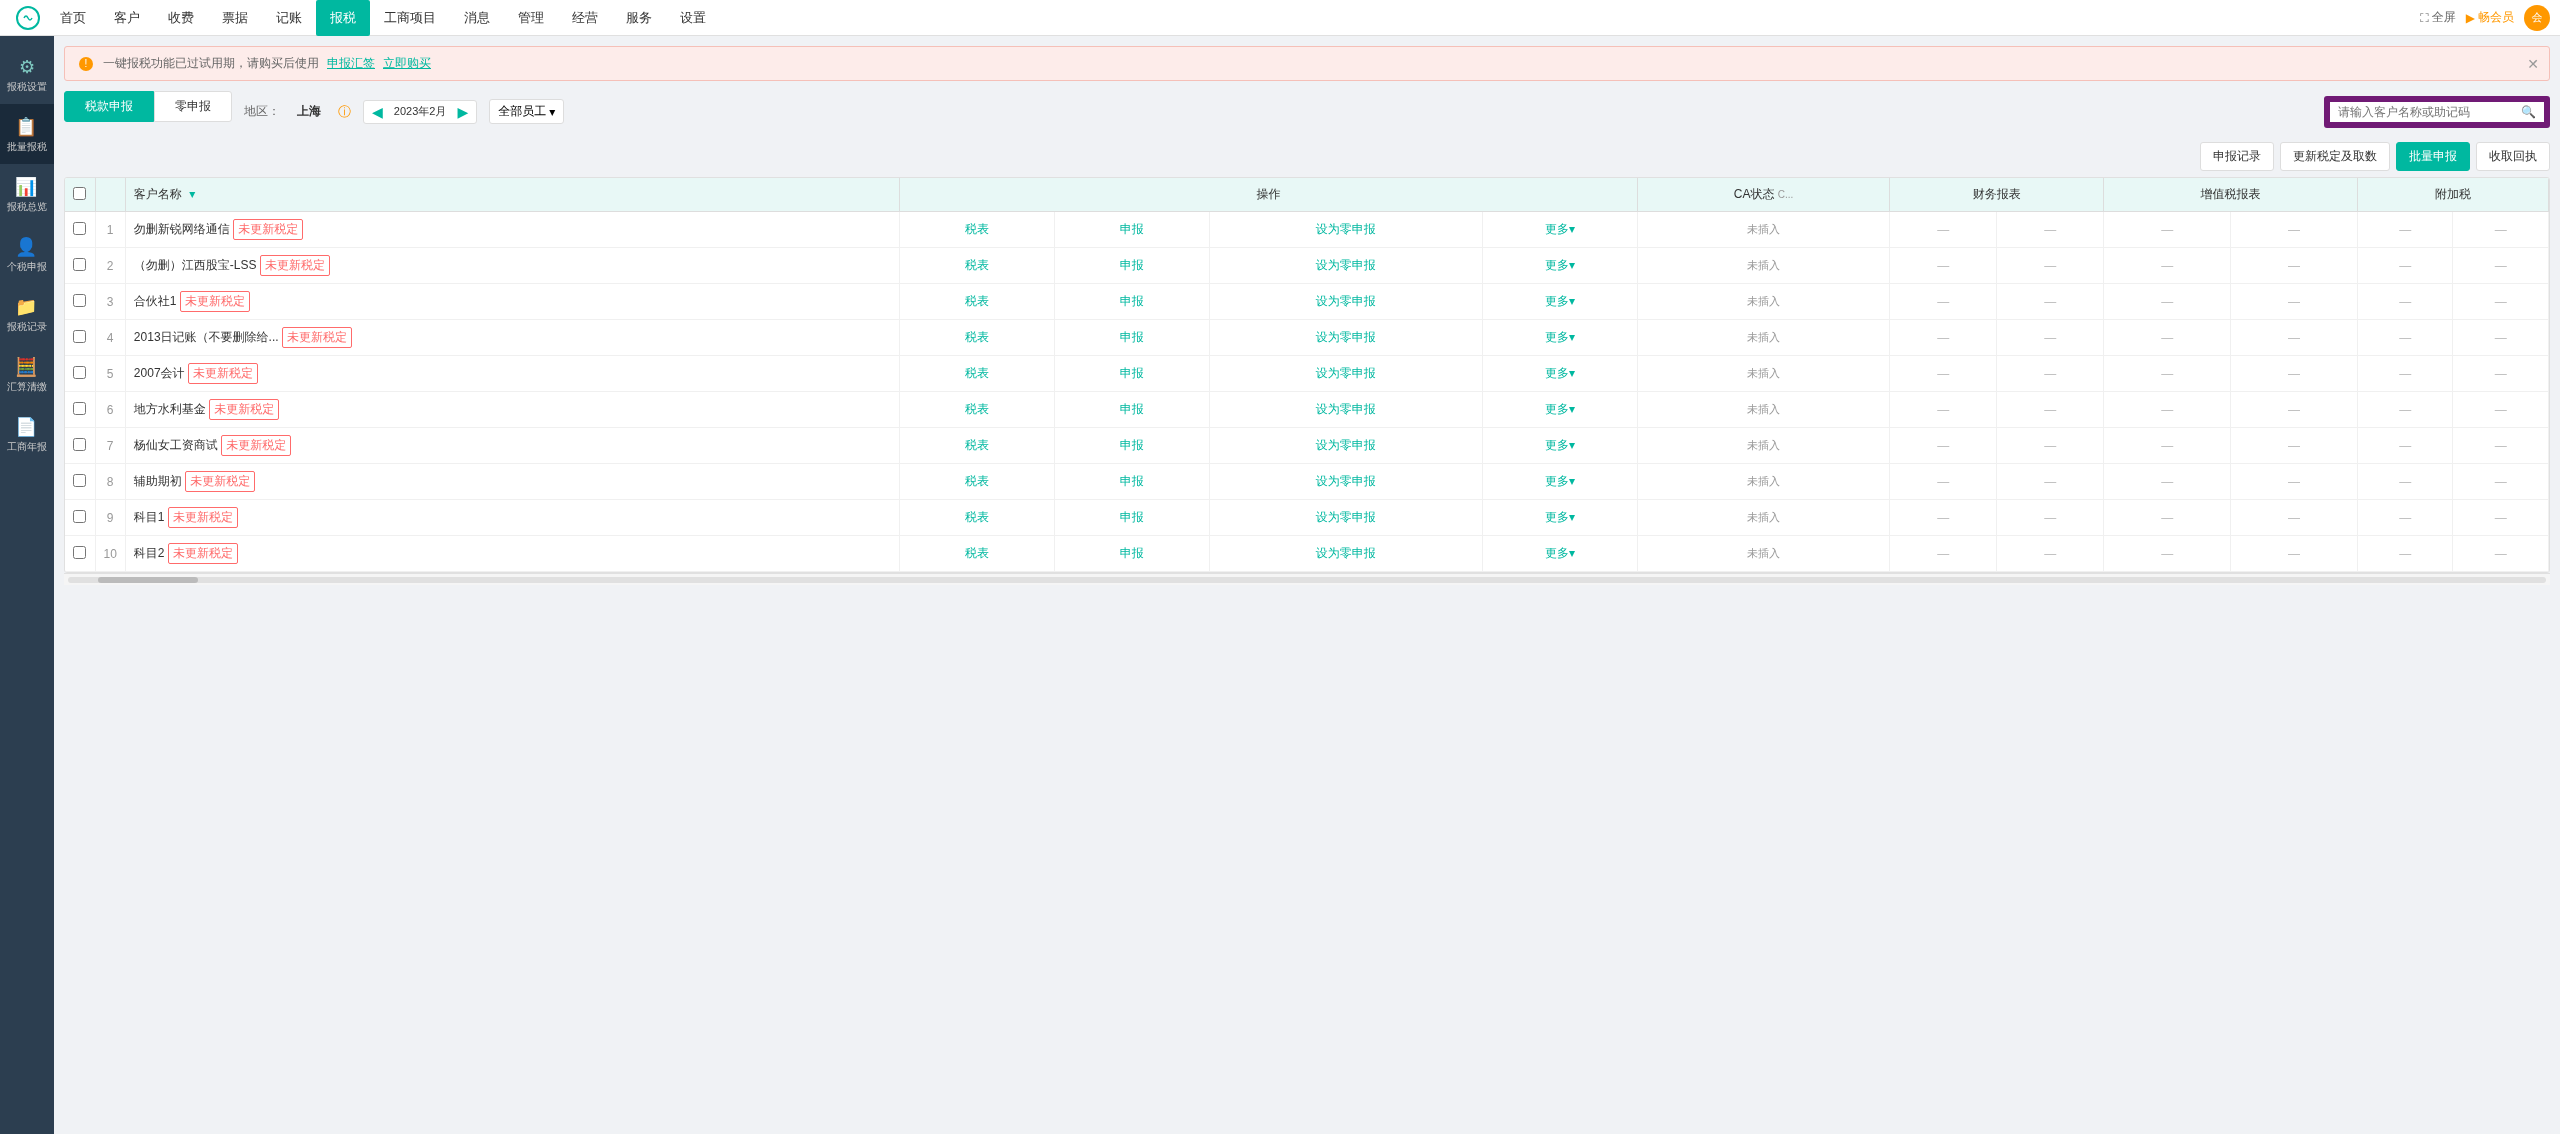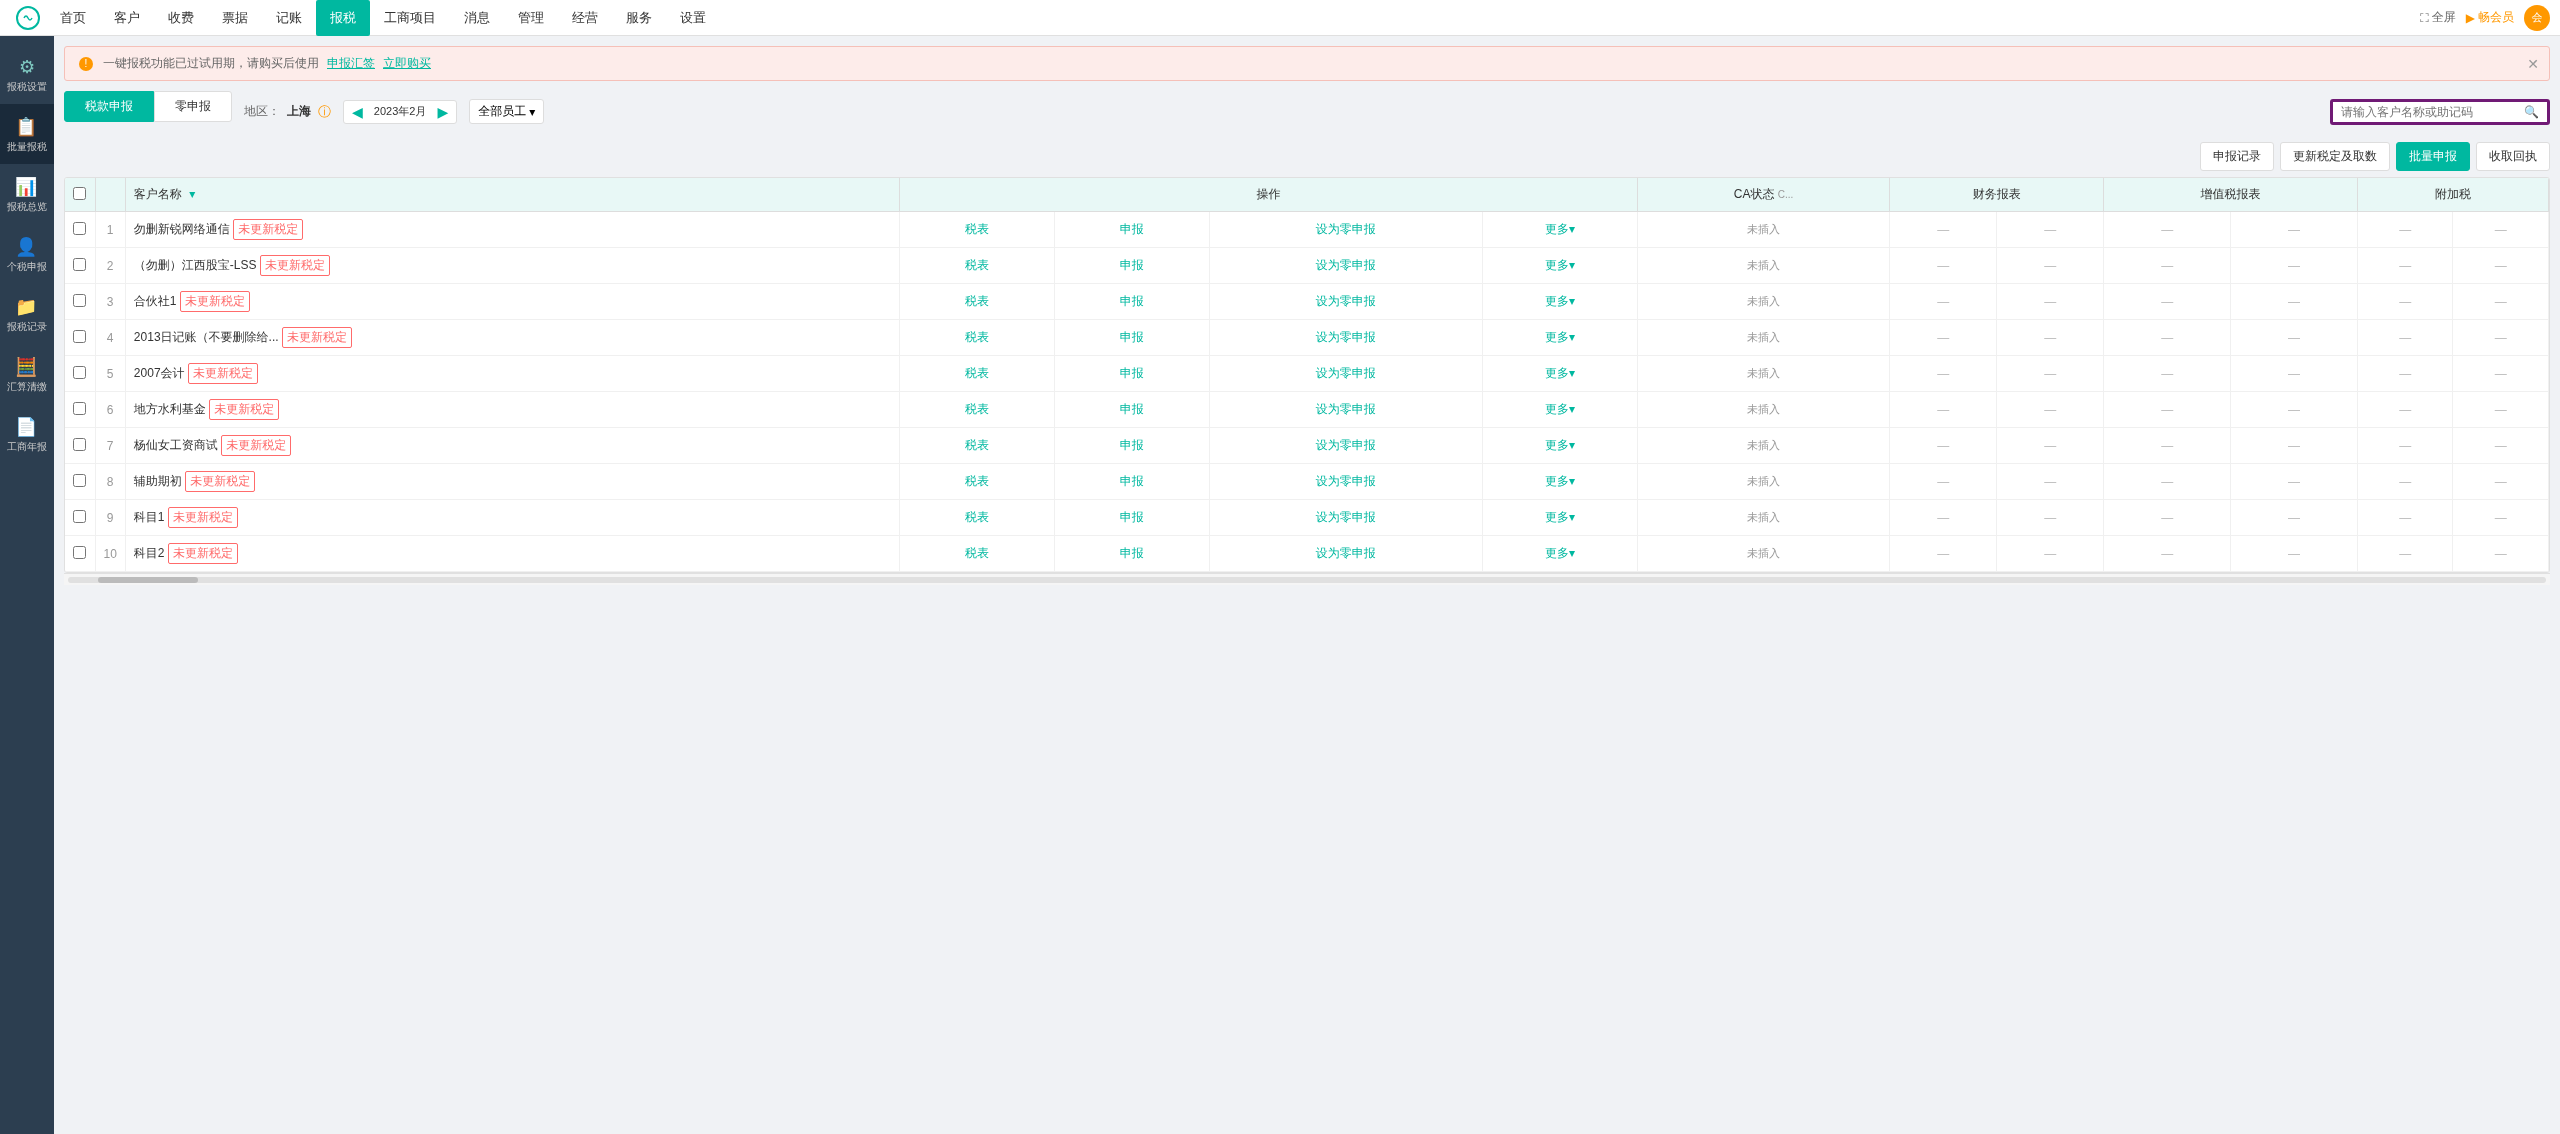--- a/index.html
+++ b/index.html
@@ -35,28 +35,28 @@
     .banner a { color: #00b8a0; text-decoration: underline; cursor: pointer; }
     .banner .close-btn { position: absolute; right: 10px; top: 50%; transform: translateY(-50%); cursor: pointer; color: #999; font-size: 14px; }
 
     
     .tab-bar { display: flex; align-items: center; gap: 0; margin-bottom: 10px; }
     .tab-btn { padding: 6px 20px; border: 1px solid #ddd; background: #fff; cursor: pointer; font-size: 12px; color: #333; }
     .tab-btn:first-child { border-radius: 3px 0 0 3px; }
     .tab-btn:last-child { border-radius: 0 3px 3px 0; }
     .tab-btn.active { background: #00b8a0; color: #fff; border-color: #00b8a0; }
     .tab-btn.zero { border-radius: 0 3px 3px 0; }
-    .region-select { display: flex; align-items: center; gap: 7px; font-size: 12px; }
+    .region-select { display: flex; align-items: center; gap: 17px; font-size: 12px; }
     .region-label { color: #666; }
     .region-val { font-weight: bold; color: #333; }
     .date-nav { display: flex; align-items: center; gap: 5px; background: #fff; border: 1px solid #ddd; border-radius: 3px; padding: 3px 8px; }
     .date-nav .arrow { cursor: pointer; color: #00b8a0; font-size: 14px; }
     .date-nav .date-text { font-size: 11px; color: #333; padding: 0 6px; }
     .staff-select { display: flex; align-items: center; gap: 3px; background: #fff; border: 1px solid #ddd; border-radius: 3px; padding: 3px 8px; cursor: pointer; }
-    .search-box { display: flex; align-items: center; gap: 3px; background: #fff; border: 3px solid #701a75; border-radius: 3px; padding: 3px 8px; margin-left: auto; }
+    .search-box { display: flex; align-items: center; gap: 3px; background: #fff; border: 6px solid #701a75; border-radius: 3px; padding: 3px 8px; margin-left: auto; }
     .search-box input { border: none; outline: none; font-size: 12px; width: 180px; color: #999; }
     .search-box .search-icon { color: #999; cursor: pointer; }
 
     
     .action-row { display: flex; align-items: center; gap: 6px; margin-bottom: 6px; justify-content: flex-end; }
     .action-btn { padding: 5px 12px; border: 1px solid #ddd; background: #fff; border-radius: 3px; cursor: pointer; font-size: 12px; color: #333; }
     .action-btn.primary { background: #00b8a0; color: #fff; border-color: #00b8a0; }
 
     
     .tax-type-tabs { display: flex; gap: 0; margin-bottom: 0; }

